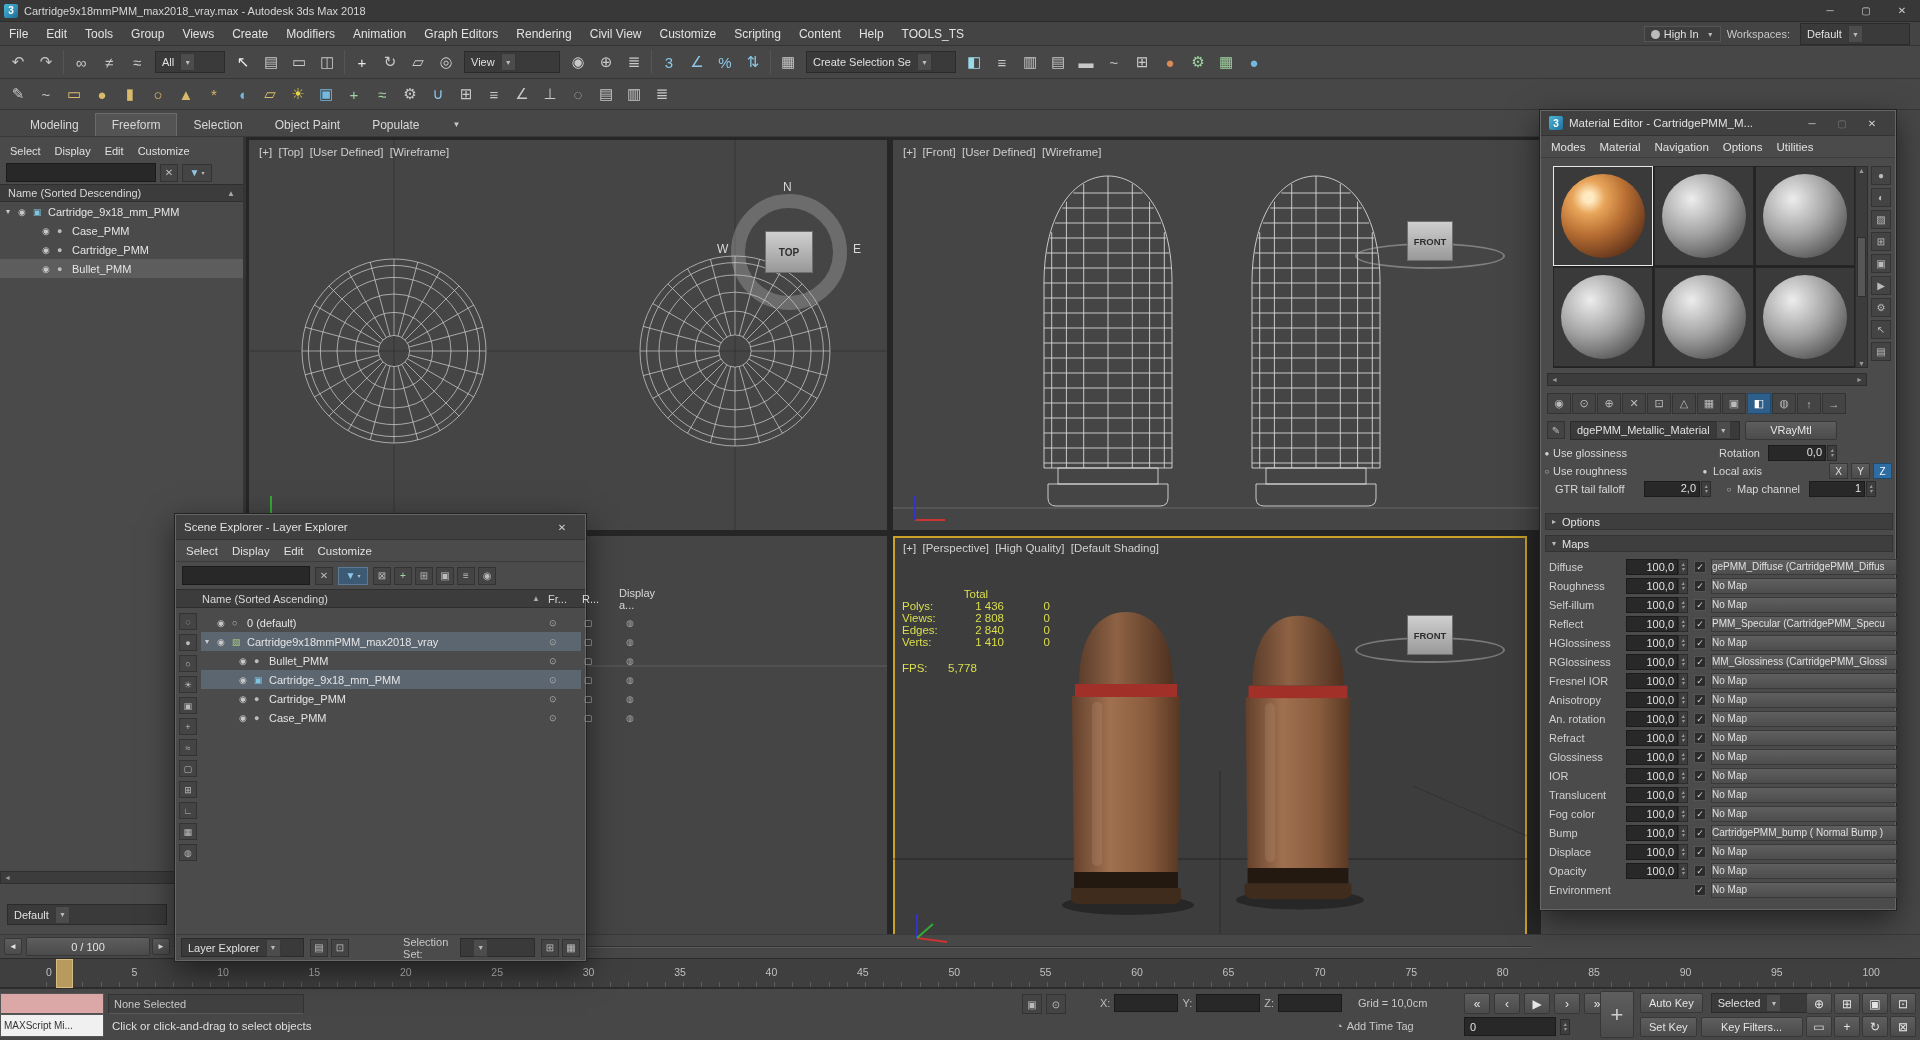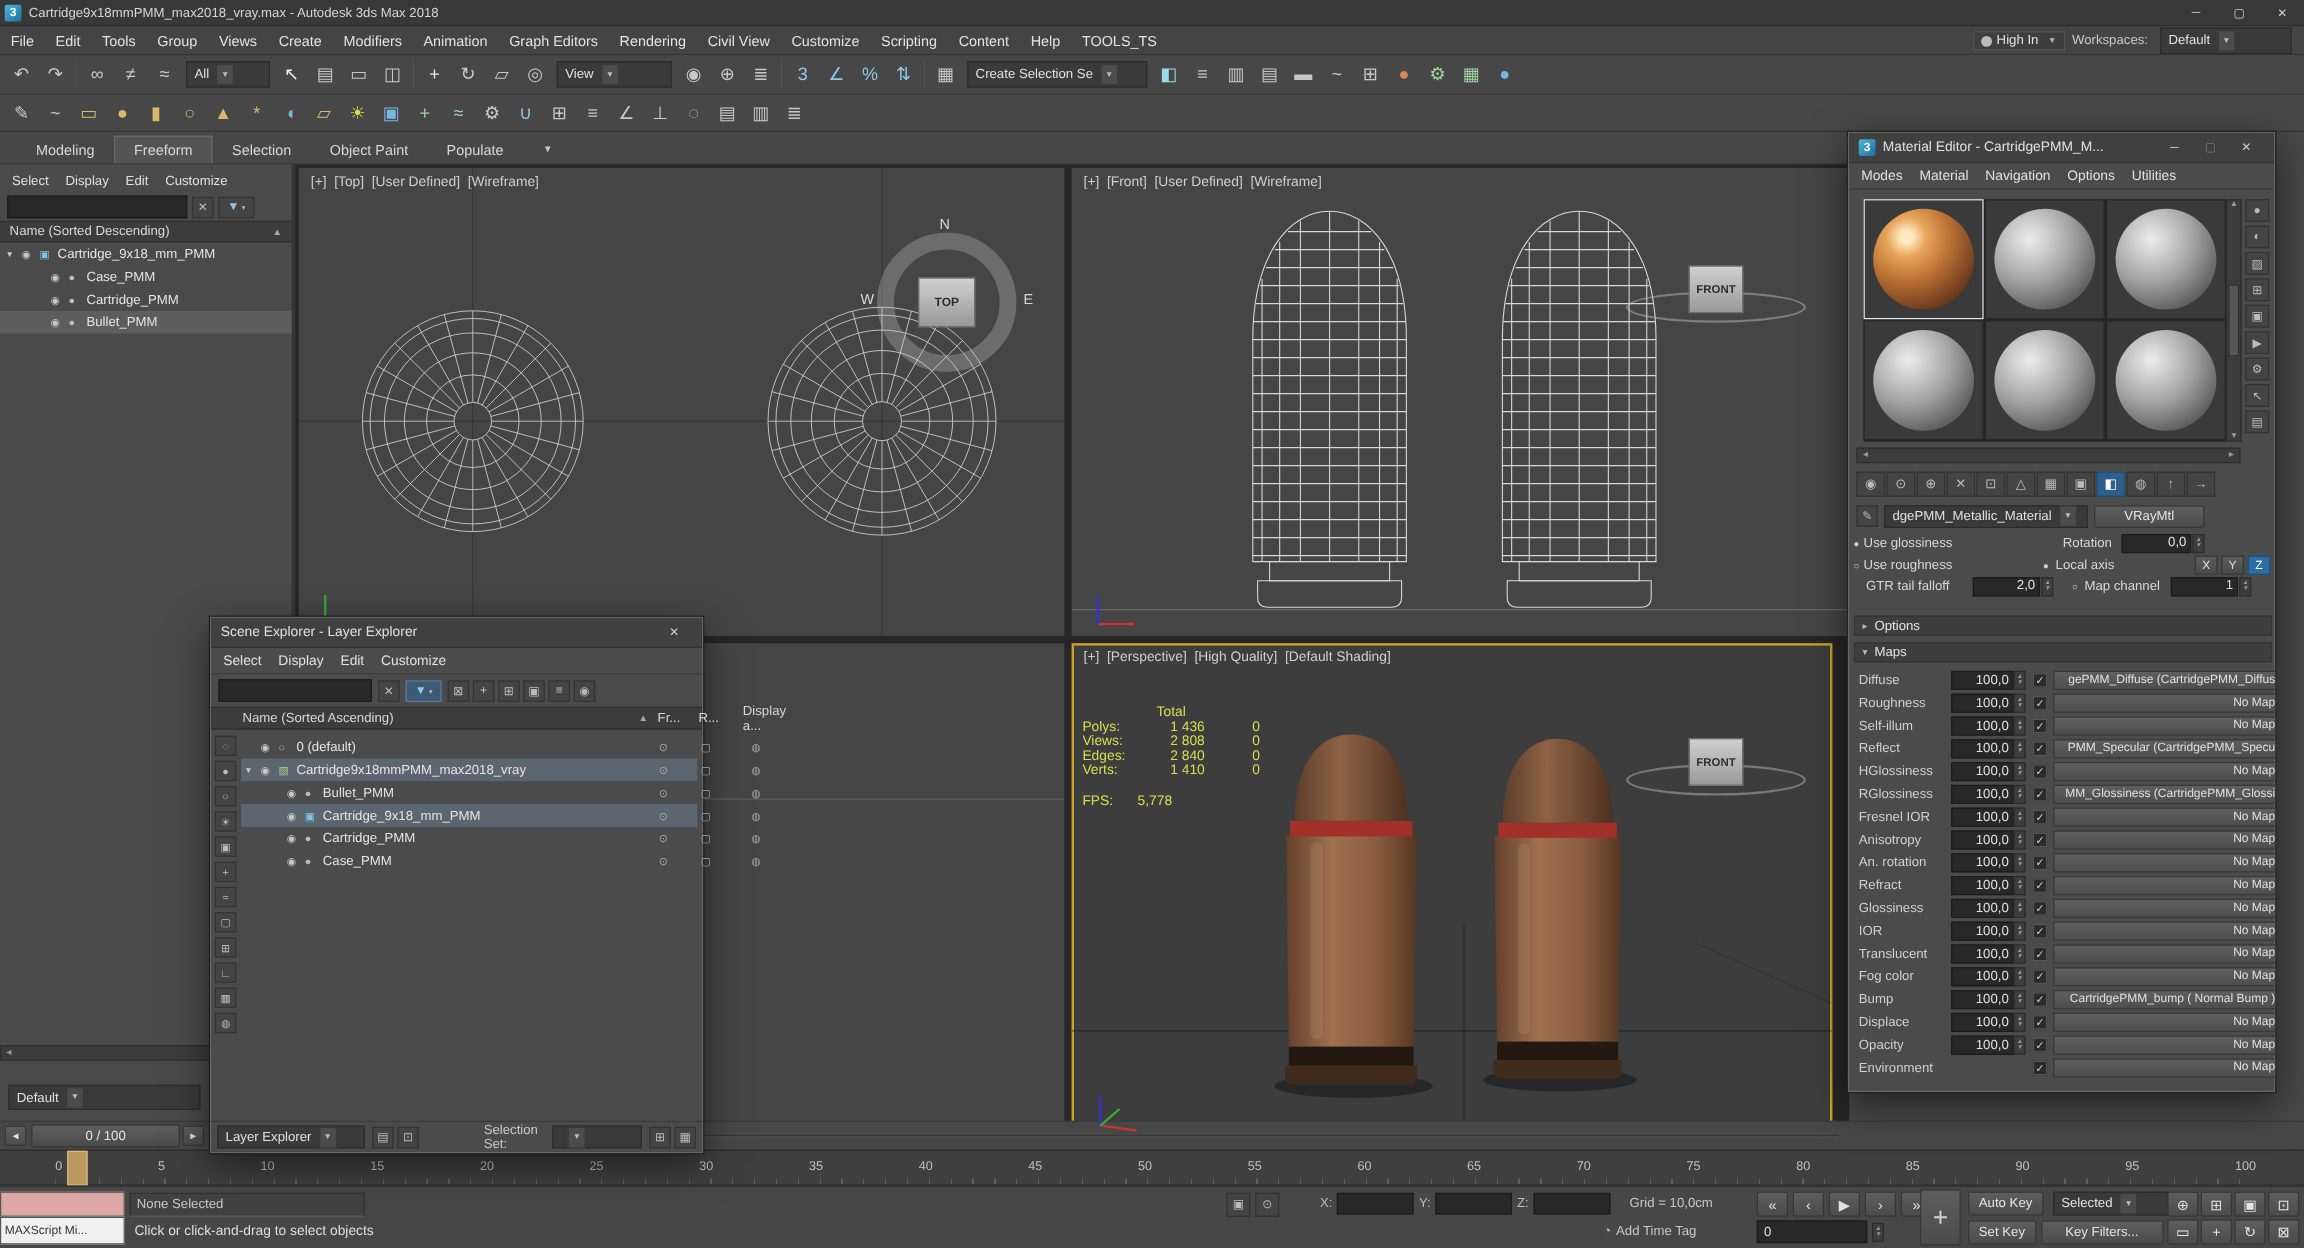--- a/index.html
+++ b/index.html
@@ -116,21 +116,21 @@
 .spin{width:10px;height:16px;display:flex;flex-direction:column;align-items:center;justify-content:center;color:#999;font-size:6px;line-height:5px;background:#3e3e3e;border:1px solid #2c2c2c}
 .axisbtn{width:19px;height:16px;background:linear-gradient(#5c5c5c,#4a4a4a);border:1px solid #373737;color:#e0e0e0;font-size:10px;display:flex;align-items:center;justify-content:center}
 .axisbtn.on{background:#2e6da4;border-color:#1d4a70;color:#fff}
 .rollout{position:absolute;left:4px;width:348px;height:17px;background:#3e3e3e;border:1px solid #333;color:#e4e4e4;font-size:11px;display:flex;align-items:center;padding:0 6px;gap:6px}
 .rollout .tri{font-size:8px;color:#bbb}
 .maps{position:absolute;left:0;top:446px;width:356px}
 .maprow{height:19px;display:flex;align-items:center;padding-left:8px}
 .mlabel{width:77px;color:#d0d0d0;font-size:11px}
 .mamt{width:52px;height:16px;display:flex;align-items:center;justify-content:flex-end;padding-right:3px;font-size:11px}
 .mchk{width:12px;height:12px;background:#2b2b2b;border:1px solid #555;color:#d8d8d8;font-size:9px;line-height:11px;text-align:center;margin:0 5px 0 6px}
-.mapbtn{width:186px;height:16px;background:linear-gradient(#5f5f5f,#4d4d4d);border:1px solid #393939;color:#e0e0e0;font-size:10px;white-space:nowrap;overflow:hidden;text-align:right}
+.mapbtn{width:186px;height:16px;background:linear-gradient(#5f5f5f,#4d4d4d);border:1px solid #393939;color:#e0e0e0;font-size:10px;white-space:nowrap;overflow:hidden;text-align:left}
 .maprow.noamt .mamt,.maprow.noamt .spin{visibility:hidden}
 .btn{background:linear-gradient(#5e5e5e,#4b4b4b);border:1px solid #373737;border-radius:2px;color:#e4e4e4;display:flex;align-items:center;justify-content:center;font-size:11px}
 
 .timeslider{position:absolute;left:0;top:934px;width:1920px;height:24px;background:#474747;border-top:1px solid #3a3a3a}
 .tstrack{position:absolute;left:172px;top:11px;width:1360px;height:2px;background:#333;border-bottom:1px solid #5a5a5a}
 .tsarrow{position:absolute;top:3px;width:18px;height:17px;font-size:8px}
 .tshandle{position:absolute;left:26px;top:2px;width:124px;height:19px;font-size:11px}
 .ruler{position:absolute;left:0;top:958px;width:1920px;height:30px;background:#3f3f3f;border-top:1px solid #2b2b2b;border-bottom:1px solid #2b2b2b;background-image:repeating-linear-gradient(to right,#5d5d5d 0 1px,transparent 1px 18.2px);background-size:1830px 5px;background-position:46px 100%;background-repeat:no-repeat}
 .rulermark{position:absolute;left:56px;top:0;width:17px;height:29px;background:#b99a5e;border:1px solid #d8bb82}
 .ruler-ticks{position:absolute;left:46px;top:7px;width:1834px;display:flex;justify-content:space-between;color:#c0c0c0;font-size:10.5px}

